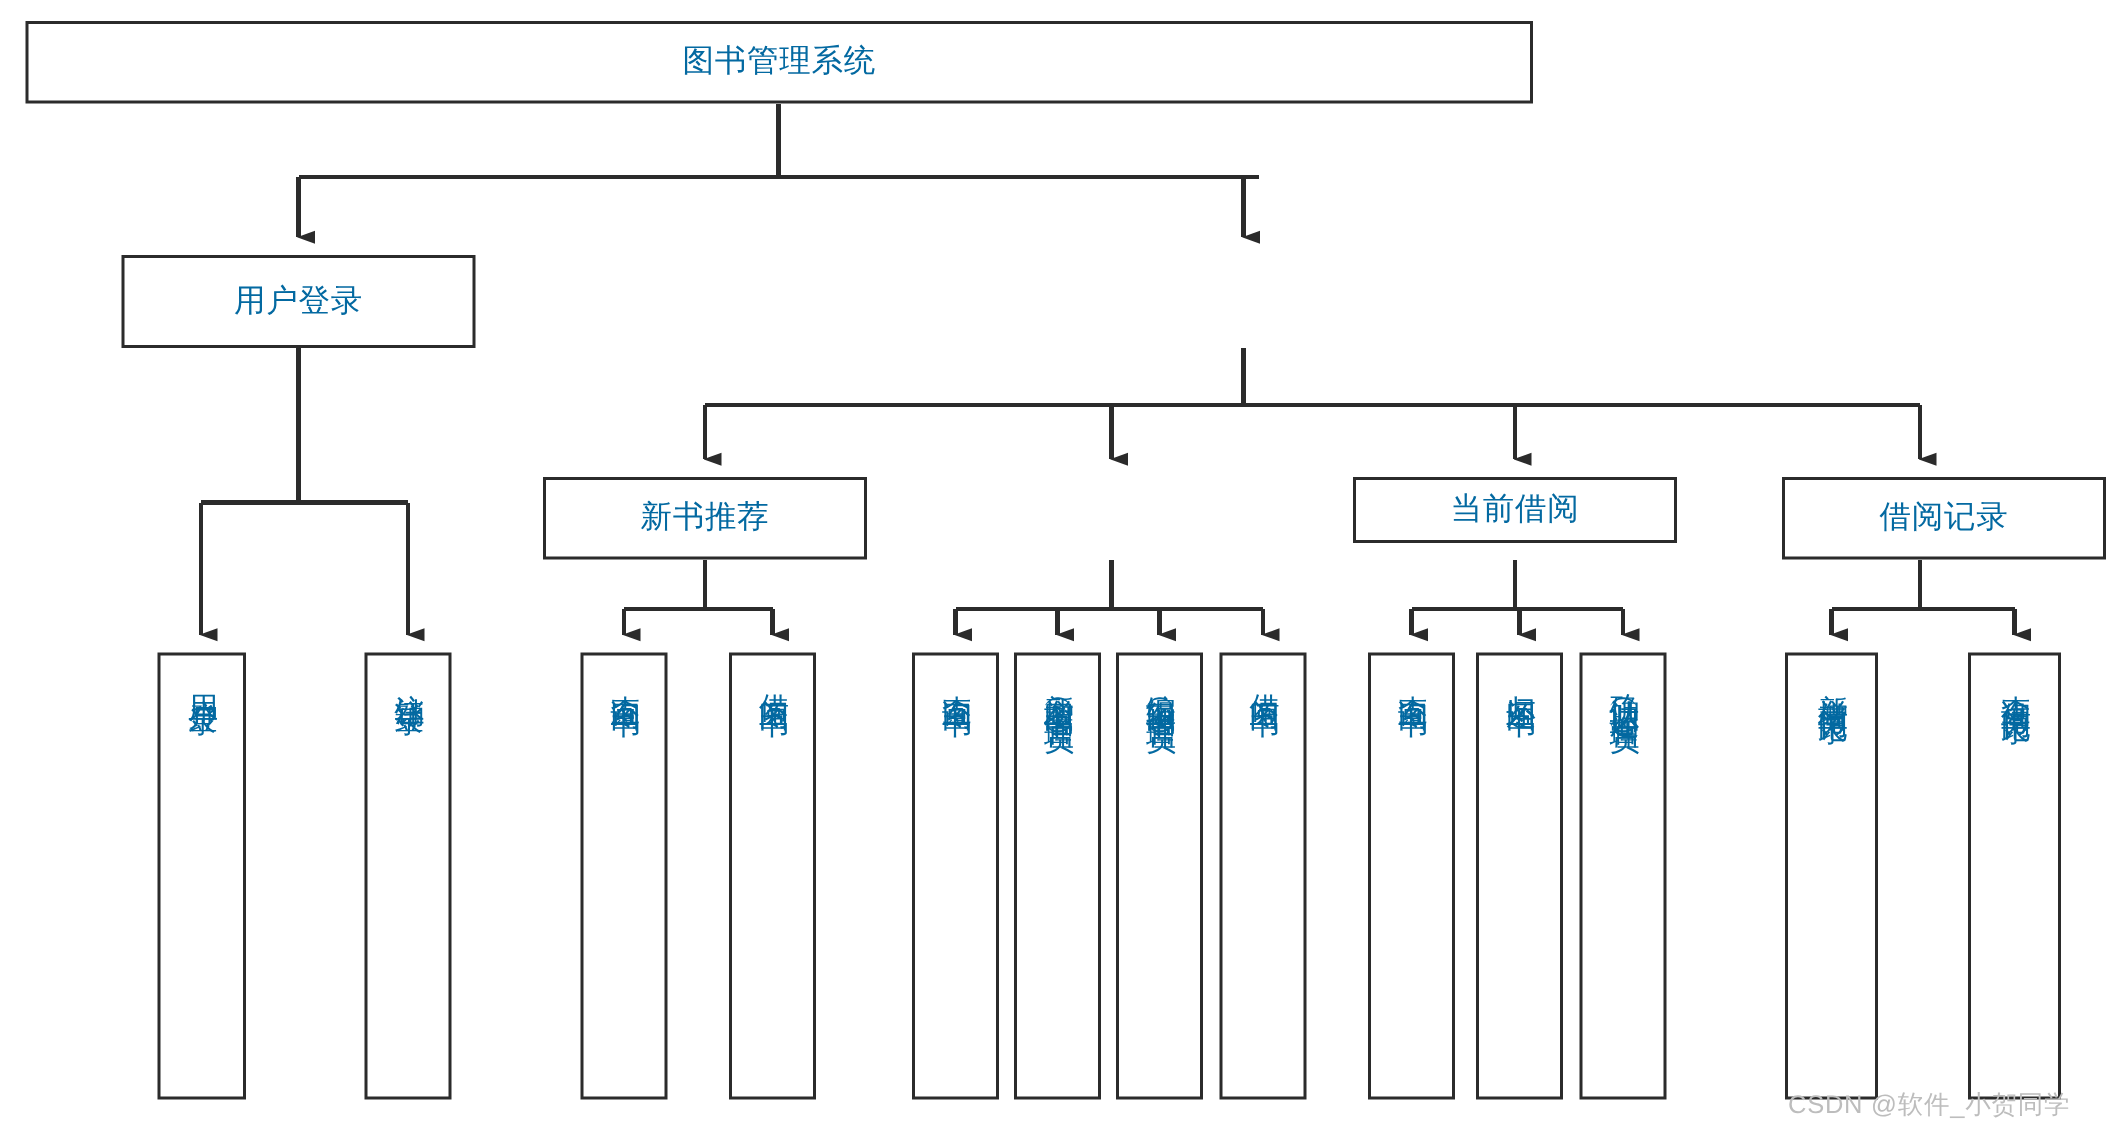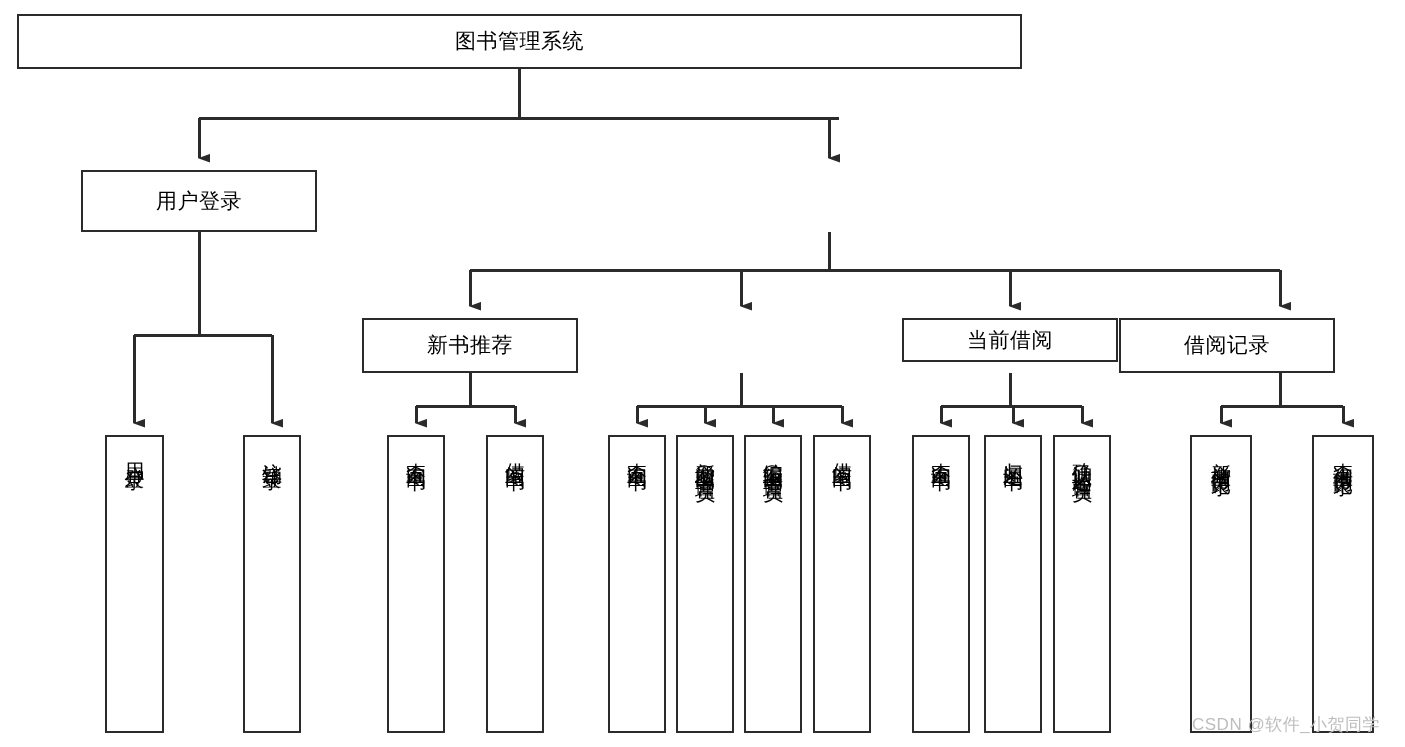--- a/index.html
+++ b/index.html
@@ -29,21 +29,21 @@
     position: absolute;
     box-sizing: border-box;
     background: #ffffff;
     border: 2px solid #2b2b2b;
     display: flex;
     align-items: center;
     justify-content: center;
     overflow: hidden;
   }
   .node-label {
-    color: #000000;
+    color: #0369a1;
     font-size: 21px;
     line-height: 1.15;
     letter-spacing: 0.5px;
     white-space: nowrap;
     text-align: center;
   }
   .node-box.leaf .node-label {
     writing-mode: vertical-rl;
     text-orientation: upright;
     letter-spacing: 3px;
@@ -53,20 +53,21 @@
     align-items: flex-start;
     padding-top: 10px;
   }
   .watermark {
     position: absolute;
     color: #bdbdbd;
     font-size: 17px;
     letter-spacing: 0.5px;
     white-space: nowrap;
     user-select: none;
+    margin-top: 12px;
   }
 </style>
 </head>
 <body>
 
 <div id="diagram-root">
 
   <svg class="diagram-canvas" viewBox="0 0 1405 747" xmlns="http://www.w3.org/2000/svg">
     <defs>
       <marker id="arrowhead" markerWidth="10" markerHeight="12" refX="4.5" refY="11" orient="auto" markerUnits="userSpaceOnUse">
@@ -124,21 +125,21 @@
   <div class="node-box" style="left:81px; top:170px; width:236px; height:62px;">
     <span class="node-label">用户登录</span>
   </div>
 
   <div class="node-box" style="left:362px; top:318px; width:216px; height:55px;">
     <span class="node-label">新书推荐</span>
   </div>
   <div class="node-box" style="left:902px; top:318px; width:216px; height:44px;">
     <span class="node-label">当前借阅</span>
   </div>
-  <div class="node-box" style="left:1119px; top:318px; width:216px; height:55px;">
+  <div class="node-box" style="left:1188px; top:318px; width:216px; height:55px;">
     <span class="node-label">借阅记录</span>
   </div>
 
   <div class="node-box leaf" style="left:105px; top:435px; width:59px; height:298px;">
     <span class="node-label">用户登录</span>
   </div>
   <div class="node-box leaf" style="left:243px; top:435px; width:58px; height:298px;">
     <span class="node-label">注销登录</span>
   </div>
 

